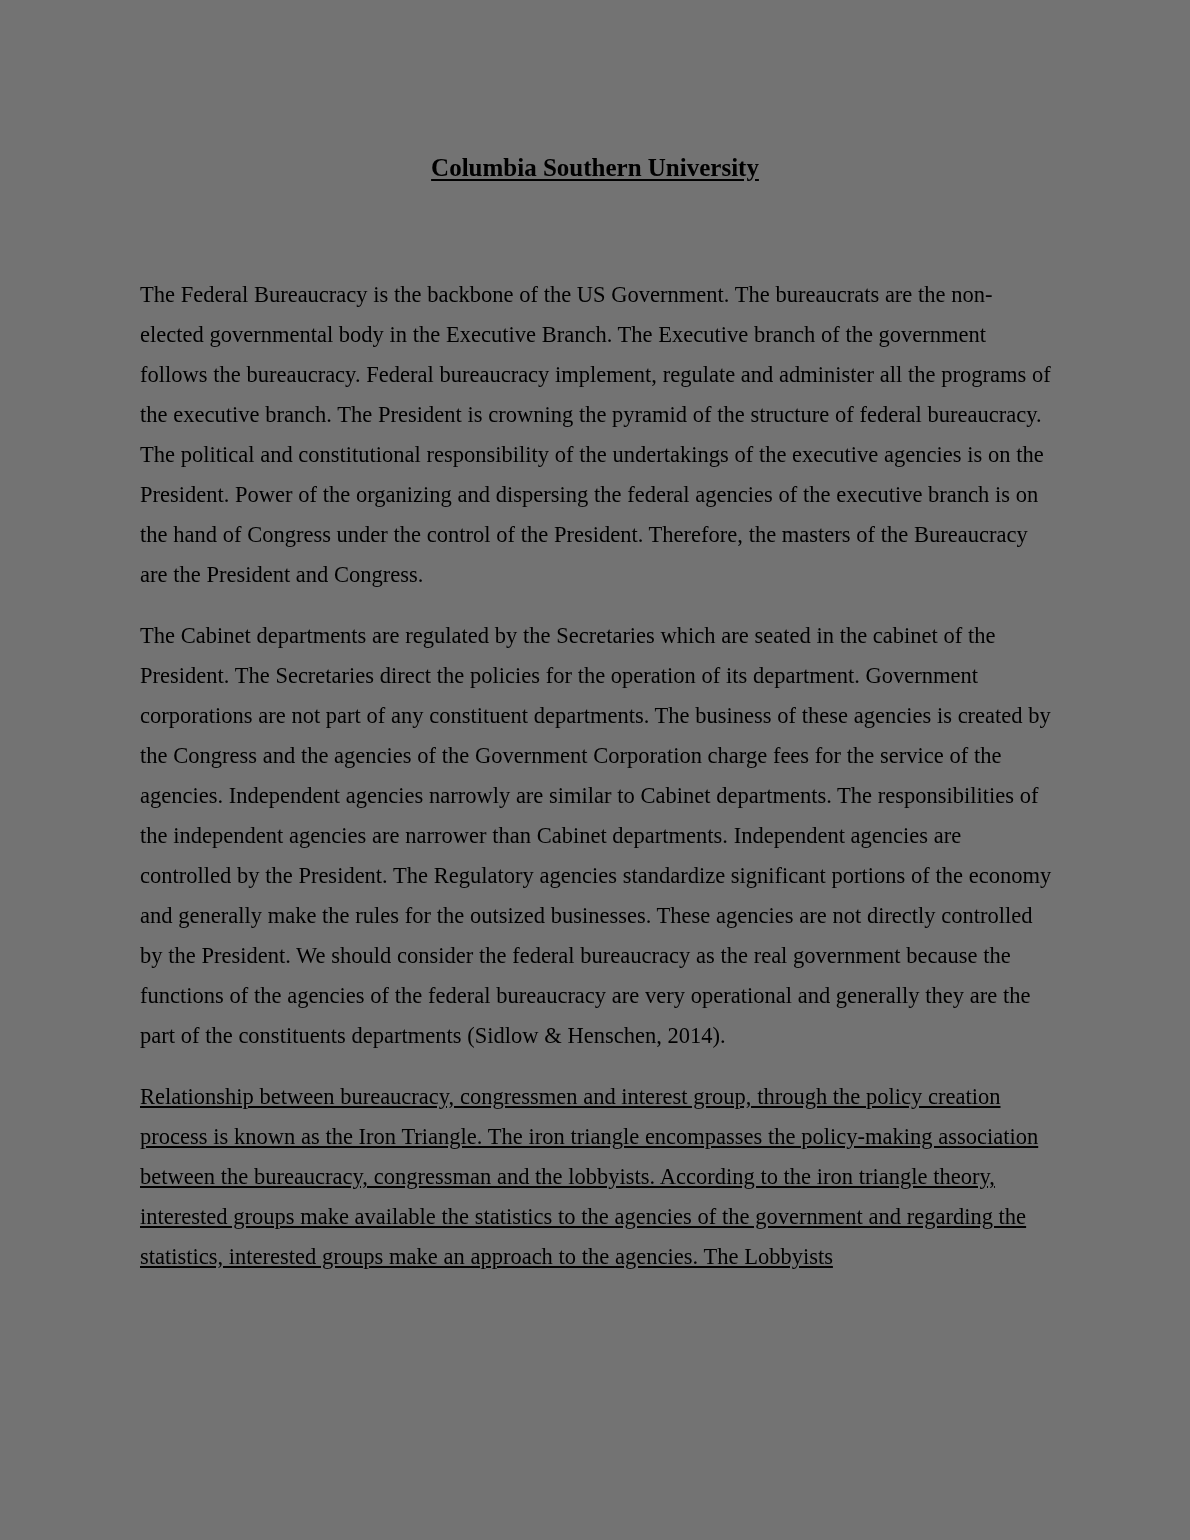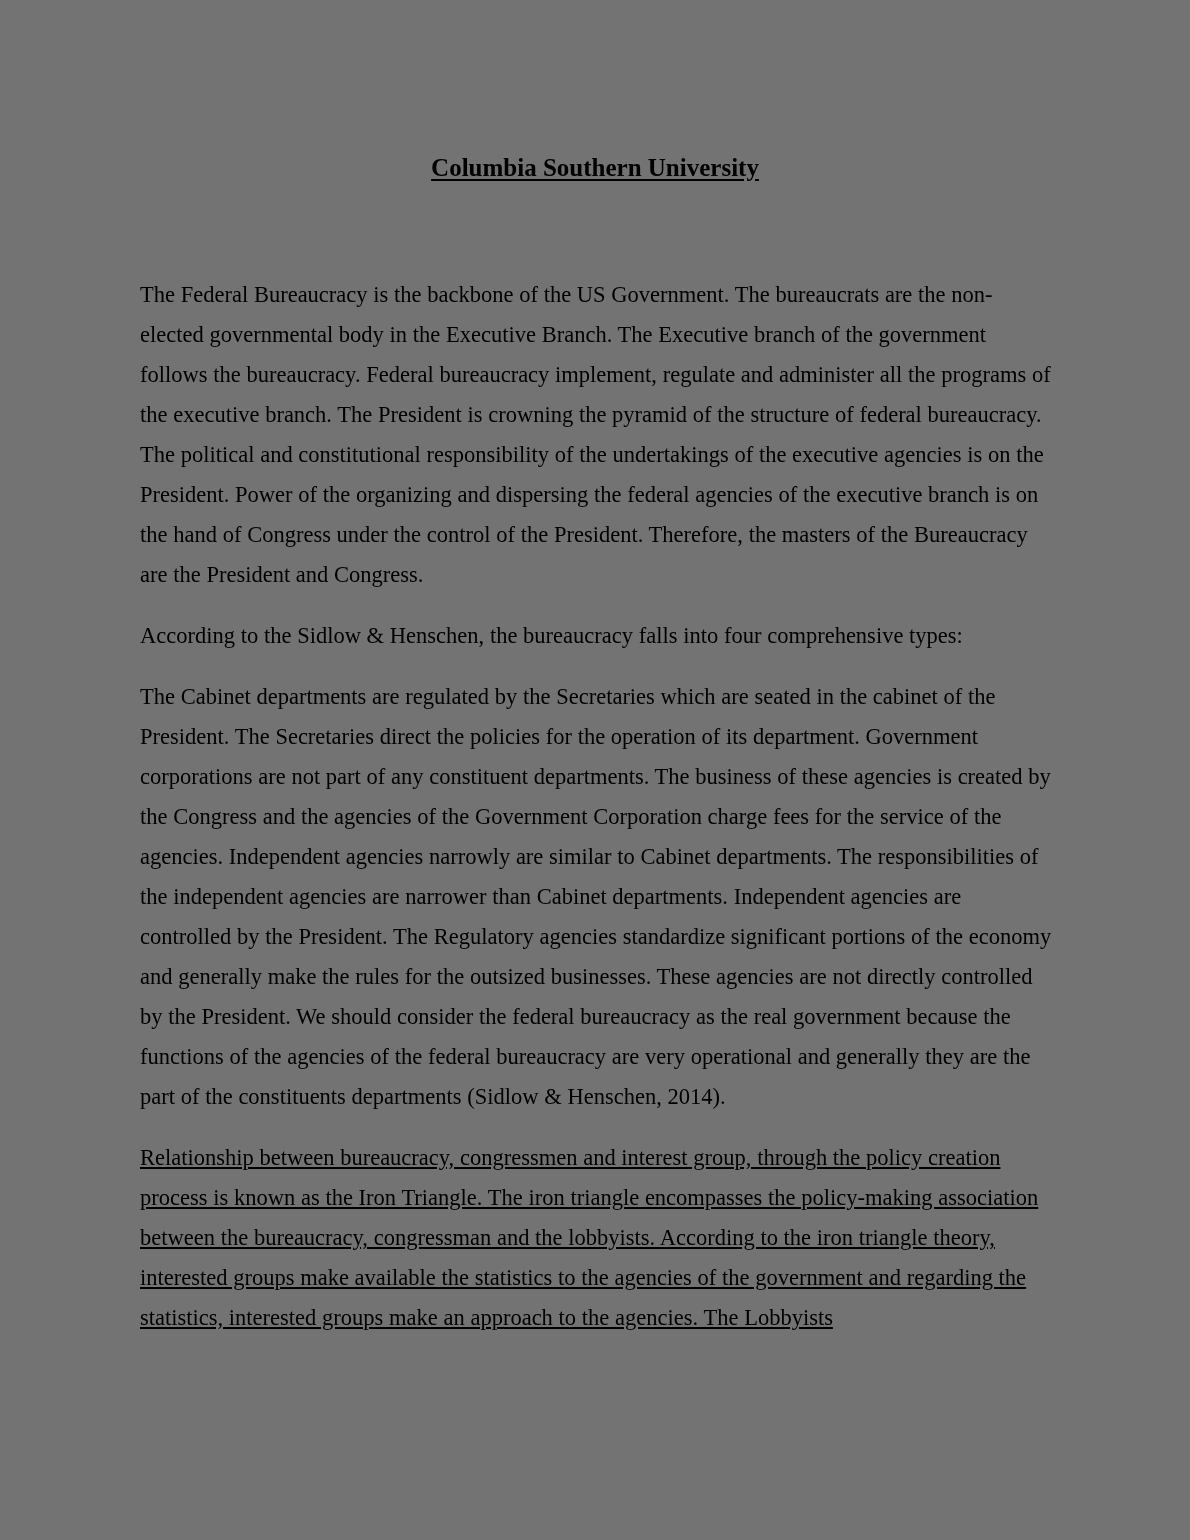--- a/index.html
+++ b/index.html
@@ -66,18 +66,17 @@
 <body>
 
 <div class="page">
 
   <h1 class="doc-title">
     <span class="title-text">Columbia Southern University</span>
   </h1>
 
   <div class="body-block">
     <p class="para"><span>The Federal Bureaucracy is the backbone of the US Government. The bureaucrats are the non-elected governmental body in the Executive Branch. The Executive branch of the government follows the bureaucracy. Federal bureaucracy implement, regulate and administer all the programs of the executive branch. The President is crowning the pyramid of the structure of federal bureaucracy. The political and constitutional responsibility of the undertakings of the executive agencies is on the President. Power of the organizing and dispersing the federal agencies of the executive branch is on the hand of Congress under the control of the President. Therefore, the masters of the Bureaucracy are the President and Congress.</span></p>
-    <p class="para"><span>According to the Sidlow &amp; Henschen, the bureaucracy falls into four comprehensive types:</span></p>
     <p class="para"><b>The Cabinet departments</b><span> are regulated by the Secretaries which are seated in the cabinet of the President. The Secretaries direct the policies for the operation of its department. </span><b>Government corporations</b><span> are not part of any constituent departments. The business of these agencies is created by the Congress and the agencies of the Government Corporation charge fees for the service of the agencies. </span><b>Independent agencies</b><span> narrowly are similar to Cabinet departments. The responsibilities of the independent agencies are narrower than Cabinet departments. Independent agencies are controlled by the President. </span><b>The Regulatory agencies</b><span> standardize significant portions of the economy and generally make the rules for the outsized businesses. These agencies are not directly controlled by the President. We should consider the federal bureaucracy as the real government because the functions of the agencies of the federal bureaucracy are very operational and generally they are the part of the constituents departments (Sidlow &amp; Henschen, 2014).</span></p>
     <p class="para"><span>Relationship between bureaucracy, congressmen and interest group, through the policy creation process is known as the Iron Triangle. The iron triangle encompasses the policy-making association between the bureaucracy, congressman and the lobbyists. According to the iron triangle theory, interested groups make available the statistics to the agencies of the government and regarding the statistics, interested groups make an approach to the agencies. The Lobbyists</span></p>
   </div>
 
 </div>
 
 </body></html>

